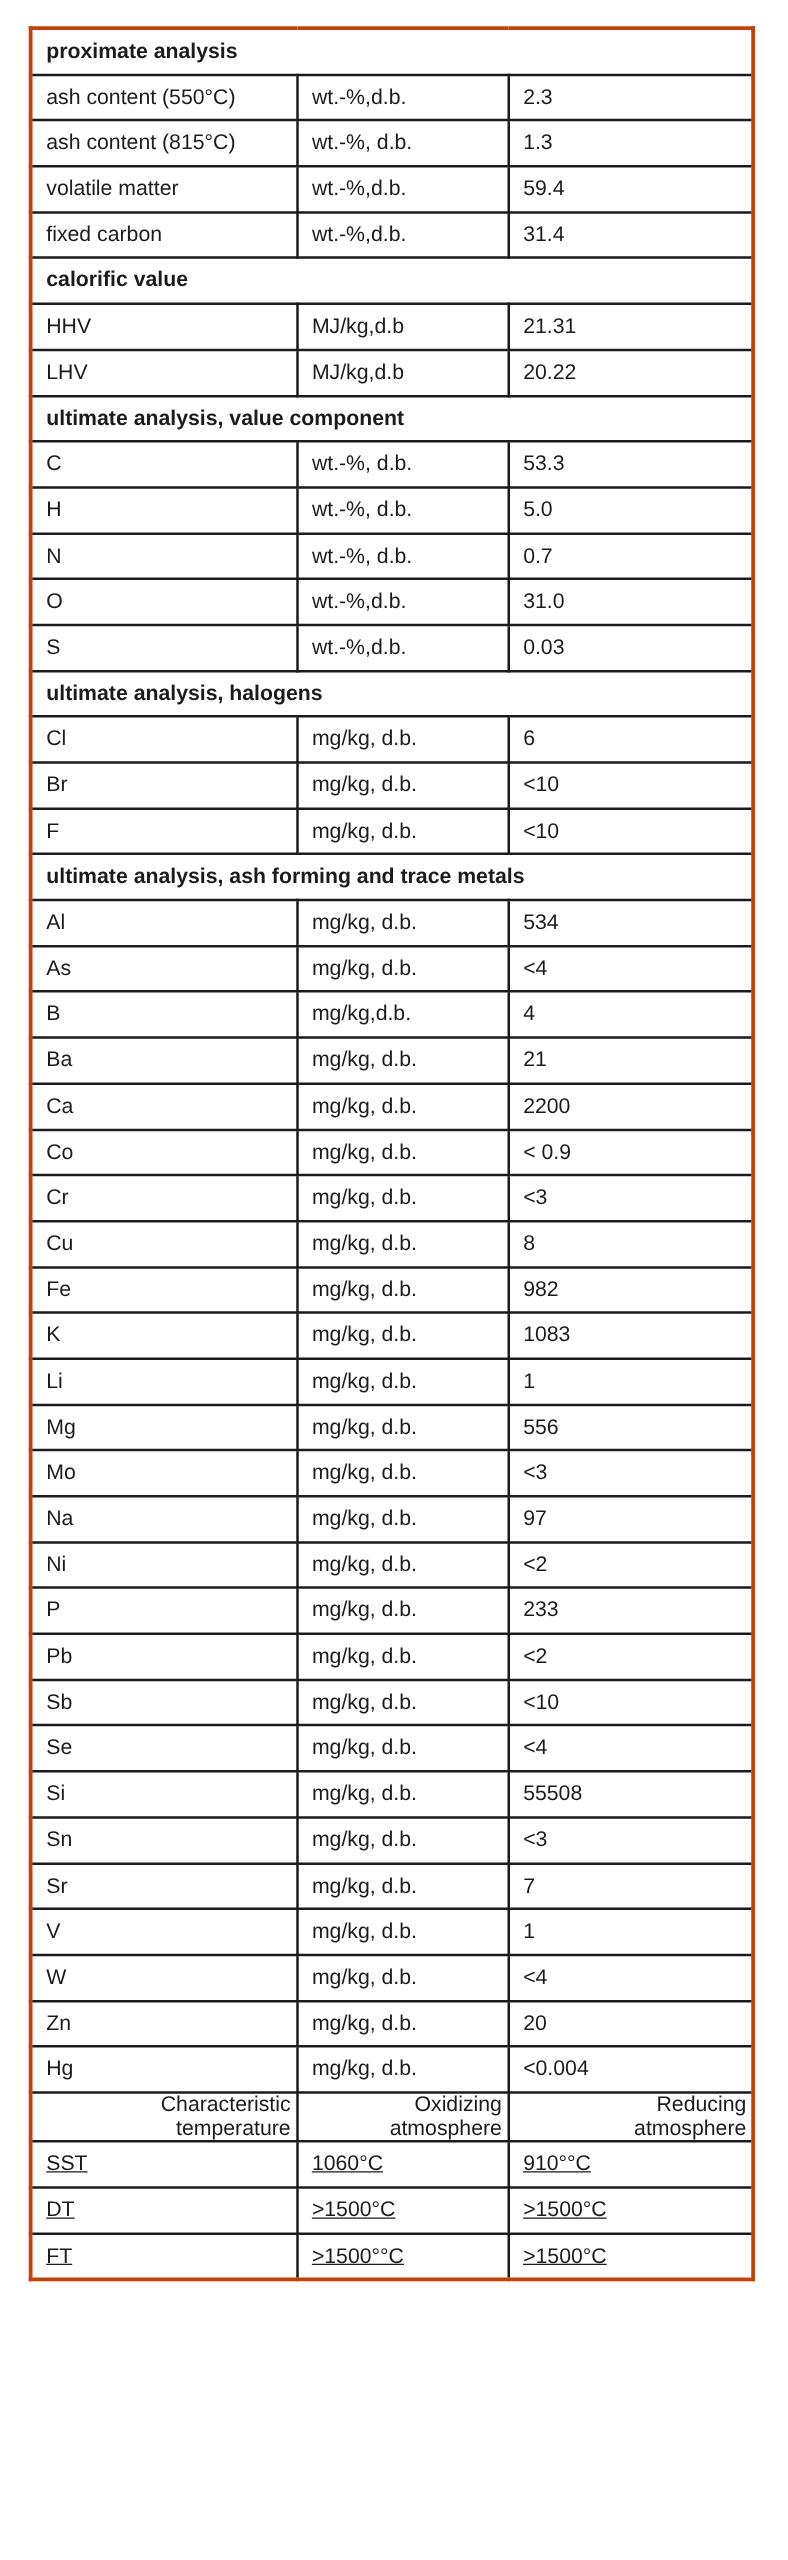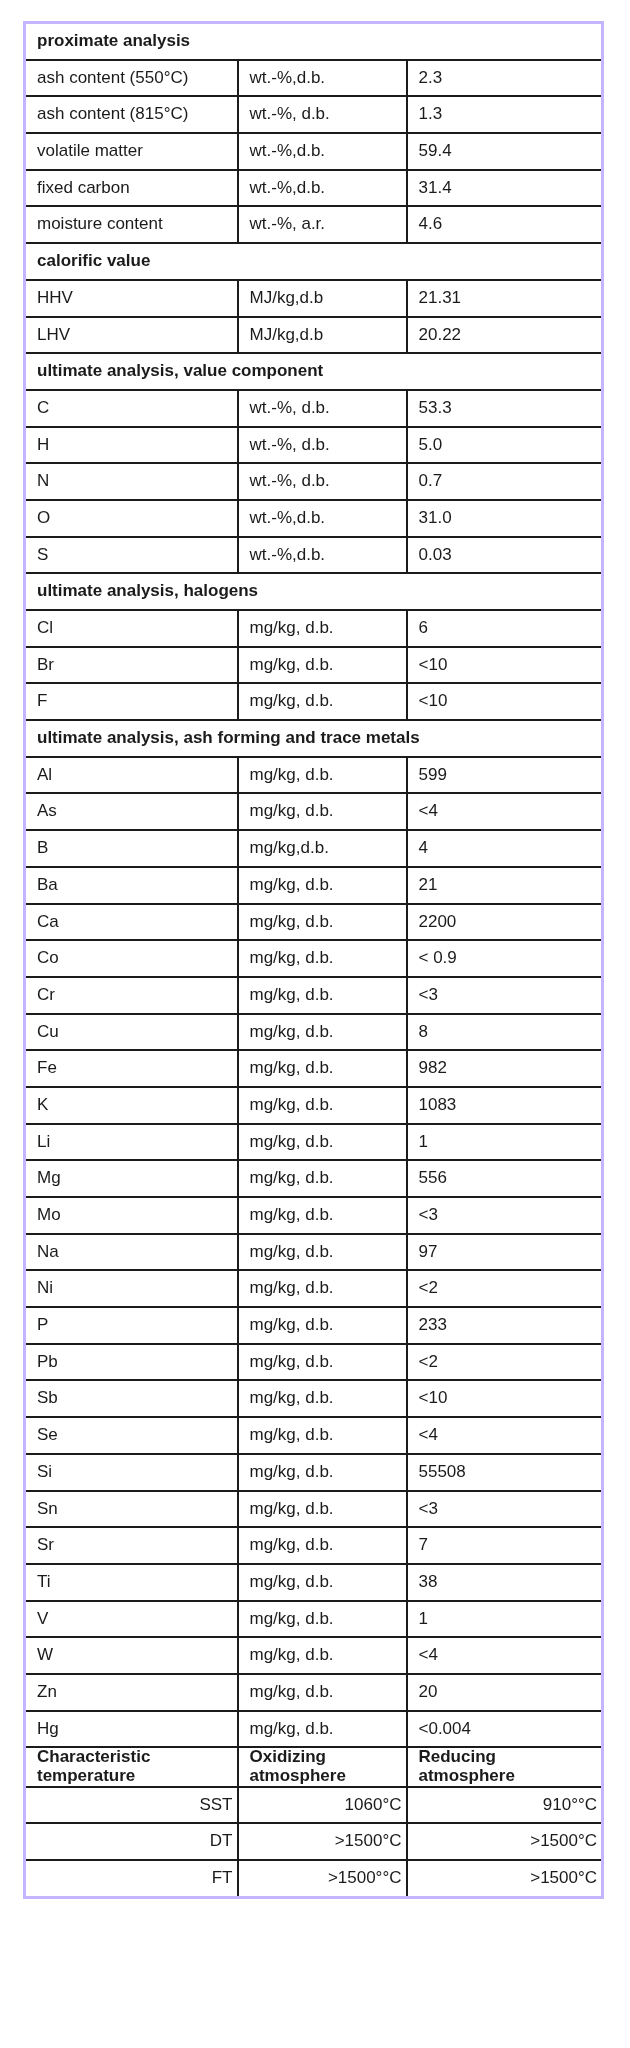--- a/index.html
+++ b/index.html
@@ -14,47 +14,48 @@
     font-family: "Liberation Sans", sans-serif;
     color: #1b1b1b;
   }
   table.analysis-table {
     position: absolute;
     left: 23px;
     top: 21px;
     width: 578px;
     border-collapse: collapse;
     table-layout: fixed;
-    border: 3px solid #c4b5fd;
+    border: 3px solid #c2410c;
   }
   table.analysis-table td {
     border: 2px solid #1b1b1b;
     font-size: 17px;
     line-height: 1.1;
     height: 34.7px;
     padding: 0 4px 0 11px;
     overflow: hidden;
     white-space: nowrap;
     vertical-align: middle;
     color: #1b1b1b;
   }
   td.section-header {
     font-weight: bold;
   }
   td.ct-header-cell {
-    font-weight: bold;
-    text-align: left;
+    font-weight: normal;
+    text-align: right;
     padding: 6px 2px;
     height: 56px;
     line-height: 1.18;
     white-space: normal;
   }
   td.ct-cell {
-    text-align: right;
+    text-align: left;
     padding: 0 2px;
+    text-decoration: underline;
   }
 </style>
 </head>
 <body>
 
 <table class="analysis-table">
   <colgroup>
     <col style="width:213px">
     <col style="width:169px">
     <col style="width:196px">
@@ -77,25 +78,20 @@
         <td class="parameter-cell">volatile matter</td>
         <td class="unit-cell">wt.-%,d.b.</td>
         <td class="value-cell">59.4</td>
       </tr>
       <tr>
         <td class="parameter-cell">fixed carbon</td>
         <td class="unit-cell">wt.-%,d.b.</td>
         <td class="value-cell">31.4</td>
       </tr>
       <tr>
-        <td class="parameter-cell">moisture content</td>
-        <td class="unit-cell">wt.-%, a.r.</td>
-        <td class="value-cell">4.6</td>
-      </tr>
-      <tr>
         <td colspan="3" class="section-header">calorific value</td>
       </tr>
       <tr>
         <td class="parameter-cell">HHV</td>
         <td class="unit-cell">MJ/kg,d.b</td>
         <td class="value-cell">21.31</td>
       </tr>
       <tr>
         <td class="parameter-cell">LHV</td>
         <td class="unit-cell">MJ/kg,d.b</td>
@@ -146,21 +142,21 @@
         <td class="parameter-cell">F</td>
         <td class="unit-cell">mg/kg, d.b.</td>
         <td class="value-cell">&lt;10</td>
       </tr>
       <tr>
         <td colspan="3" class="section-header">ultimate analysis, ash forming and trace metals</td>
       </tr>
       <tr>
         <td class="parameter-cell">Al</td>
         <td class="unit-cell">mg/kg, d.b.</td>
-        <td class="value-cell">599</td>
+        <td class="value-cell">534</td>
       </tr>
       <tr>
         <td class="parameter-cell">As</td>
         <td class="unit-cell">mg/kg, d.b.</td>
         <td class="value-cell">&lt;4</td>
       </tr>
       <tr>
         <td class="parameter-cell">B</td>
         <td class="unit-cell">mg/kg,d.b.</td>
         <td class="value-cell">4</td>
@@ -252,25 +248,20 @@
       </tr>
       <tr>
         <td class="parameter-cell">Sn</td>
         <td class="unit-cell">mg/kg, d.b.</td>
         <td class="value-cell">&lt;3</td>
       </tr>
       <tr>
         <td class="parameter-cell">Sr</td>
         <td class="unit-cell">mg/kg, d.b.</td>
         <td class="value-cell">7</td>
-      </tr>
-      <tr>
-        <td class="parameter-cell">Ti</td>
-        <td class="unit-cell">mg/kg, d.b.</td>
-        <td class="value-cell">38</td>
       </tr>
       <tr>
         <td class="parameter-cell">V</td>
         <td class="unit-cell">mg/kg, d.b.</td>
         <td class="value-cell">1</td>
       </tr>
       <tr>
         <td class="parameter-cell">W</td>
         <td class="unit-cell">mg/kg, d.b.</td>
         <td class="value-cell">&lt;4</td>

